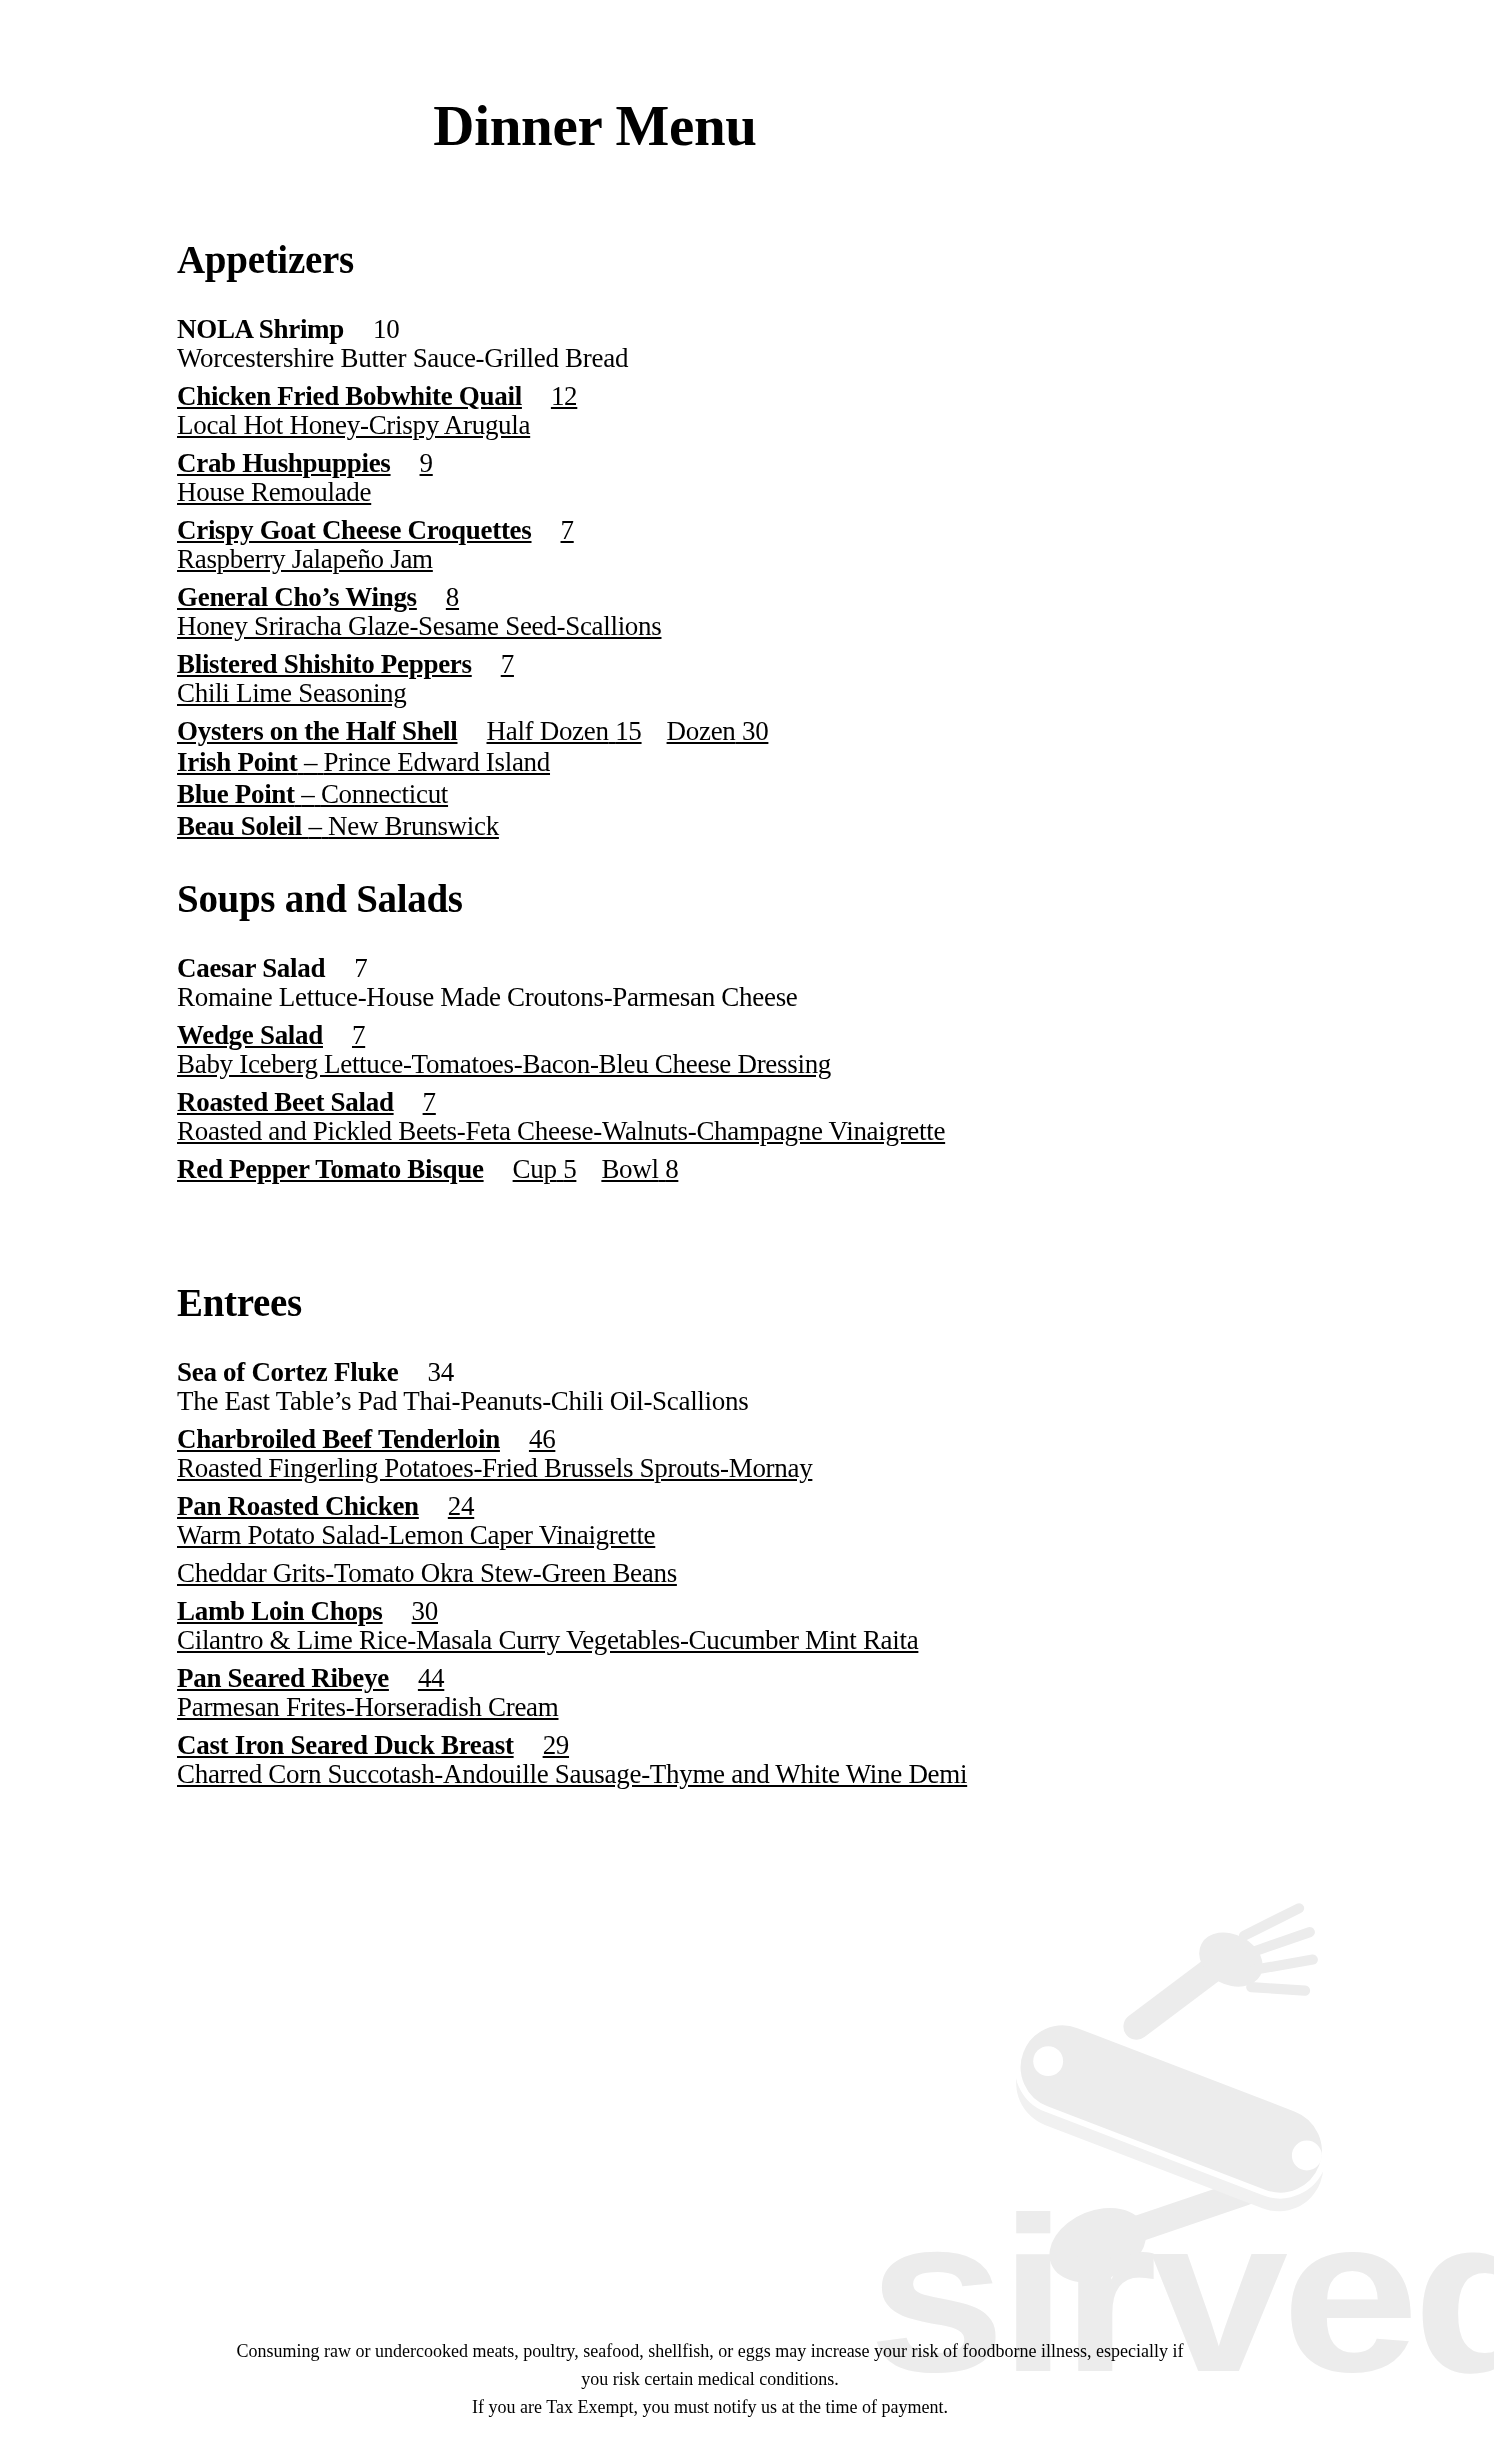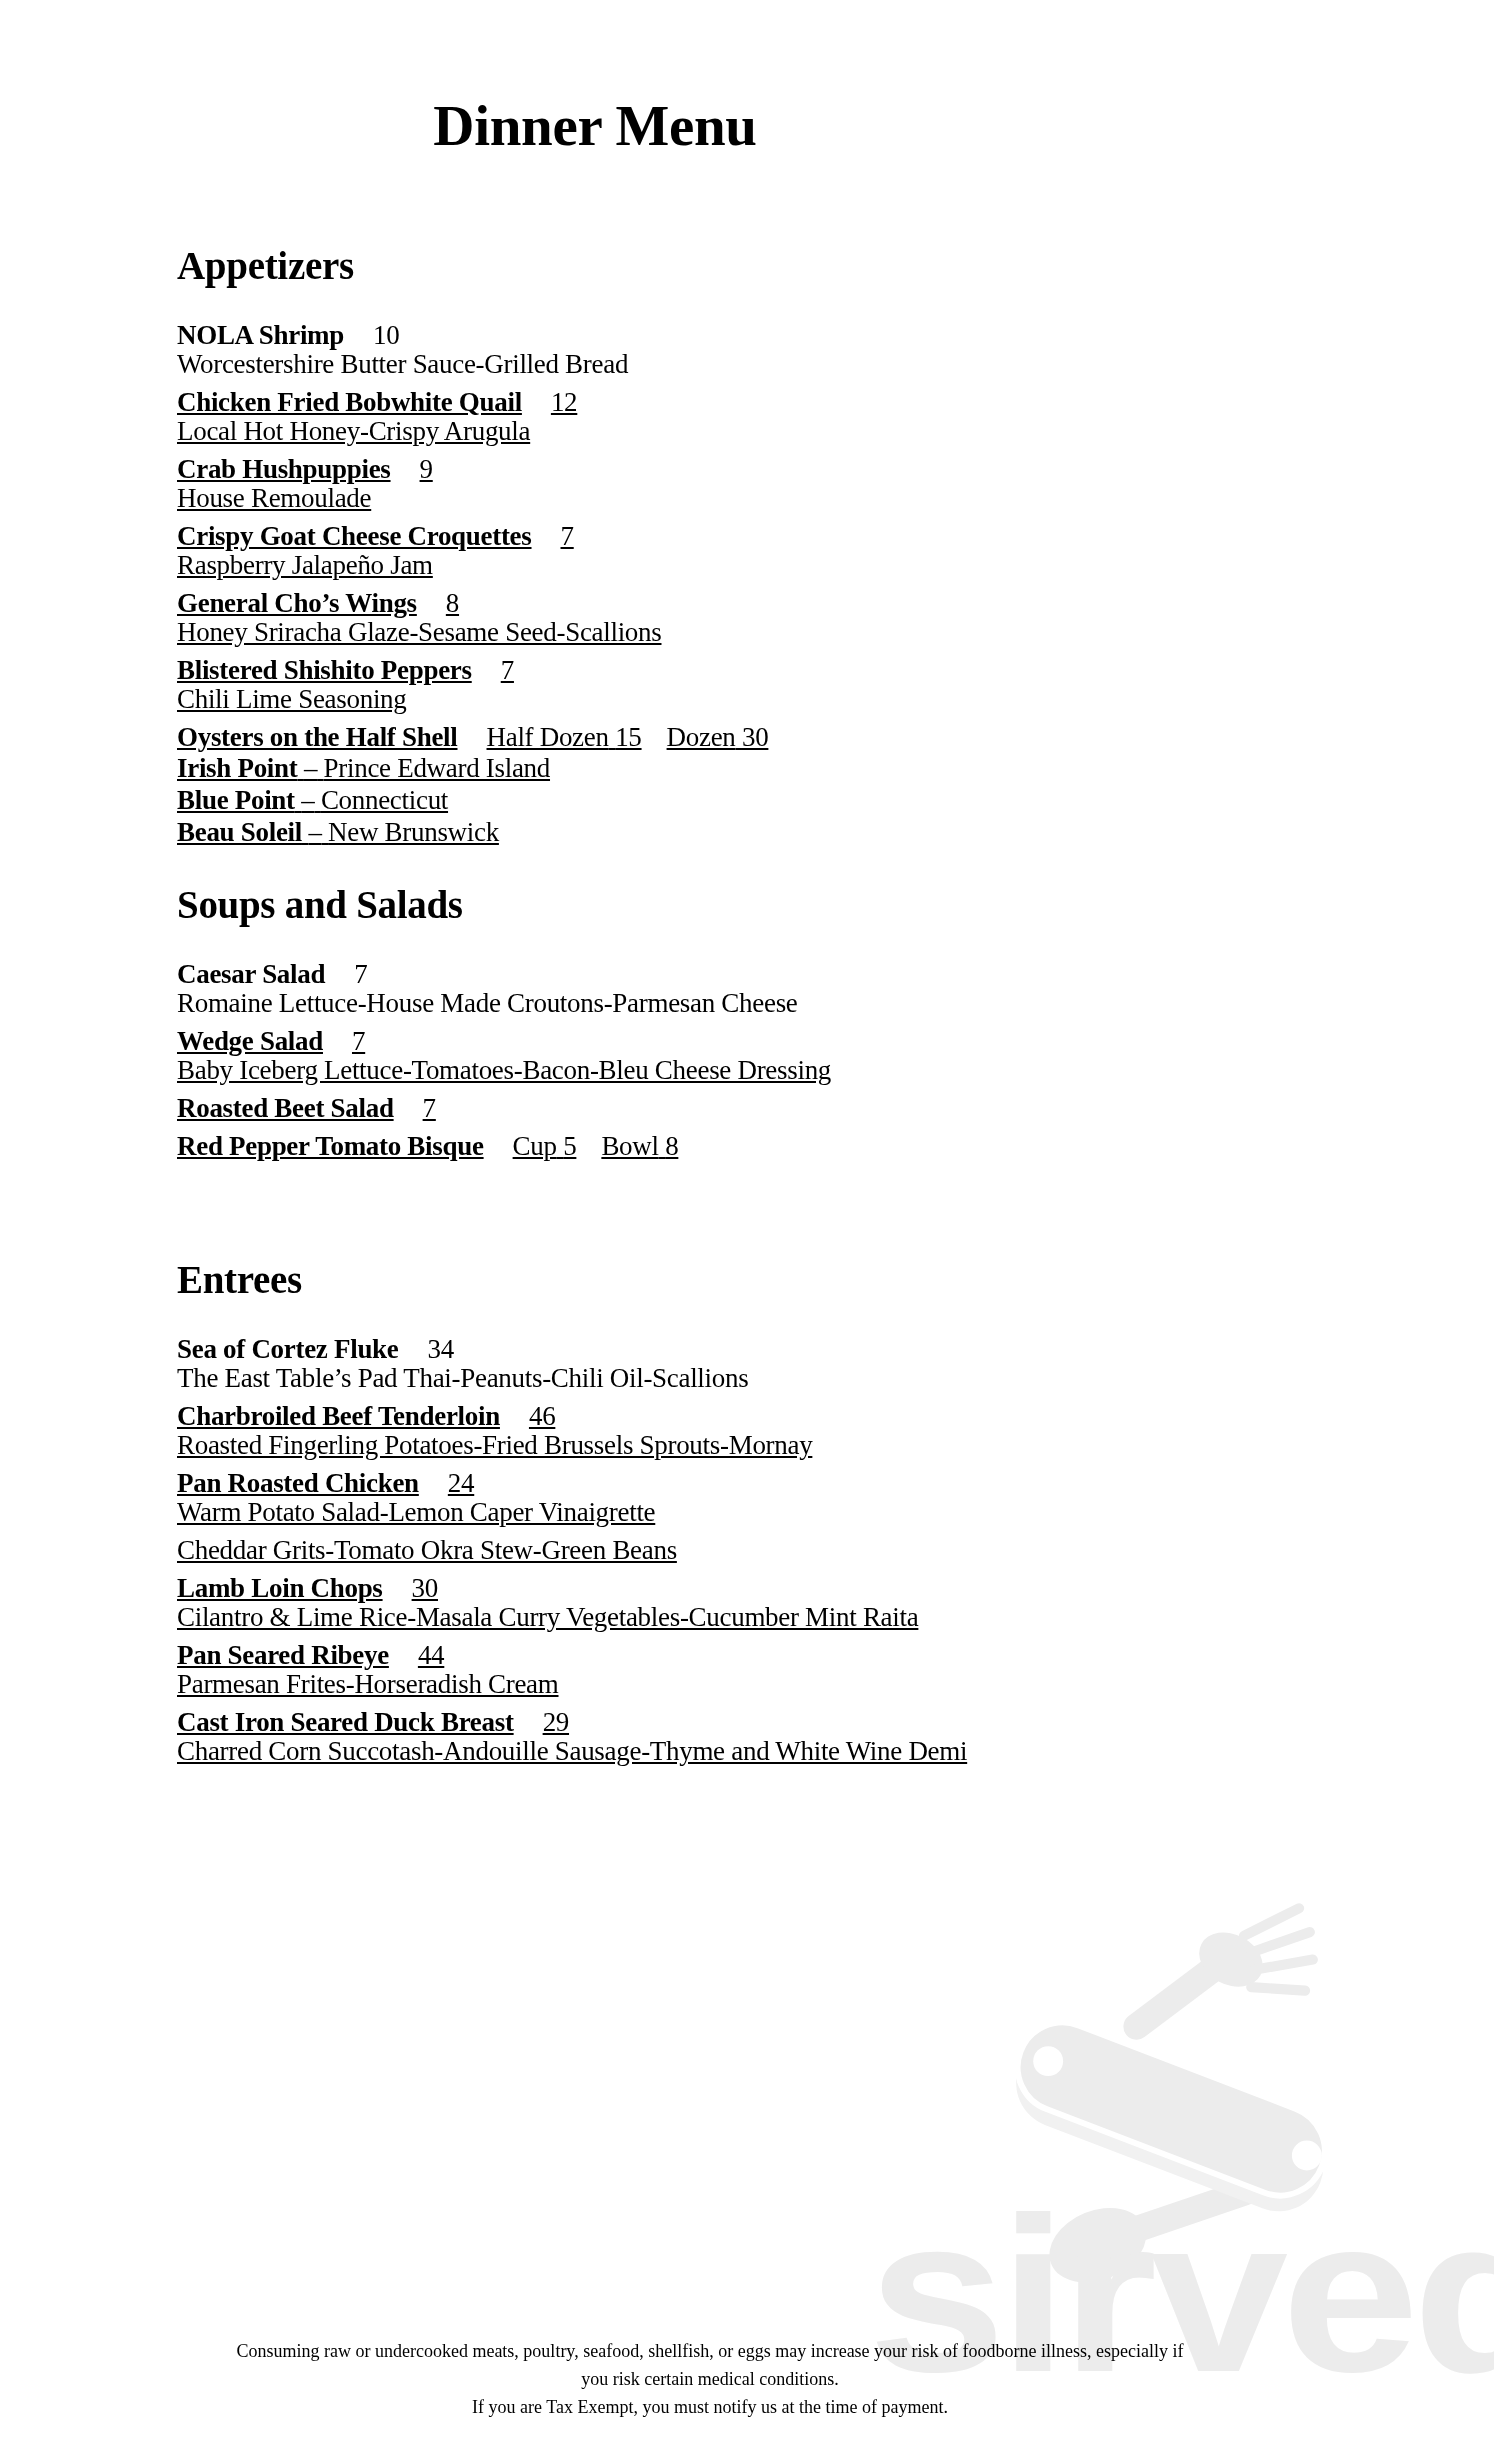--- a/index.html
+++ b/index.html
@@ -35,21 +35,21 @@
   
   .page-title {
     position: absolute; top: 55px; left: 0; width: 1190px;
     text-align: center;
     font-size: 57px; font-weight: bold;
     z-index: 2;
   }
 
   
   .content {
-    position: absolute; left: 177px; top: 6px; width: 1184px;
+    position: absolute; left: 177px; top: 0; width: 1184px;
     z-index: 2;
   }
   .menu-section h2 {
     margin: 0;
     font-size: 39px; line-height: 39px; font-weight: bold;
   }
   .menu-section .items { margin-top: 36px; }
   .menu-appetizers { margin-top: 240px; }
   .menu-soups      { margin-top: 37px; }
   .menu-entrees    { margin-top: 99px; }
@@ -169,20 +169,21 @@
         <div class="desc">Romaine Lettuce-House Made Croutons-Parmesan Cheese</div>
       </div>
 
       <div class="item">
         <div class="pline"><span class="nm">Wedge Salad</span><span class="pr">7</span></div>
         <div class="desc">Baby Iceberg Lettuce-Tomatoes-Bacon-Bleu Cheese Dressing</div>
       </div>
 
       <div class="item">
         <div class="pline"><span class="nm">Roasted Beet Salad</span><span class="pr">7</span></div>
+        <div class="desc">Roasted and Pickled Beets-Feta Cheese-Walnuts-Champagne Vinaigrette</div>
       </div>
 
       <div class="item">
         <div class="pline"><span class="nm">Red Pepper Tomato Bisque</span><span class="popt"><span>Cup</span> <span>5</span></span><span class="popt"><span>Bowl</span> <span>8</span></span></div>
       </div>
 
     </div>
   </section>
 
   <section class="menu-section menu-entrees">

